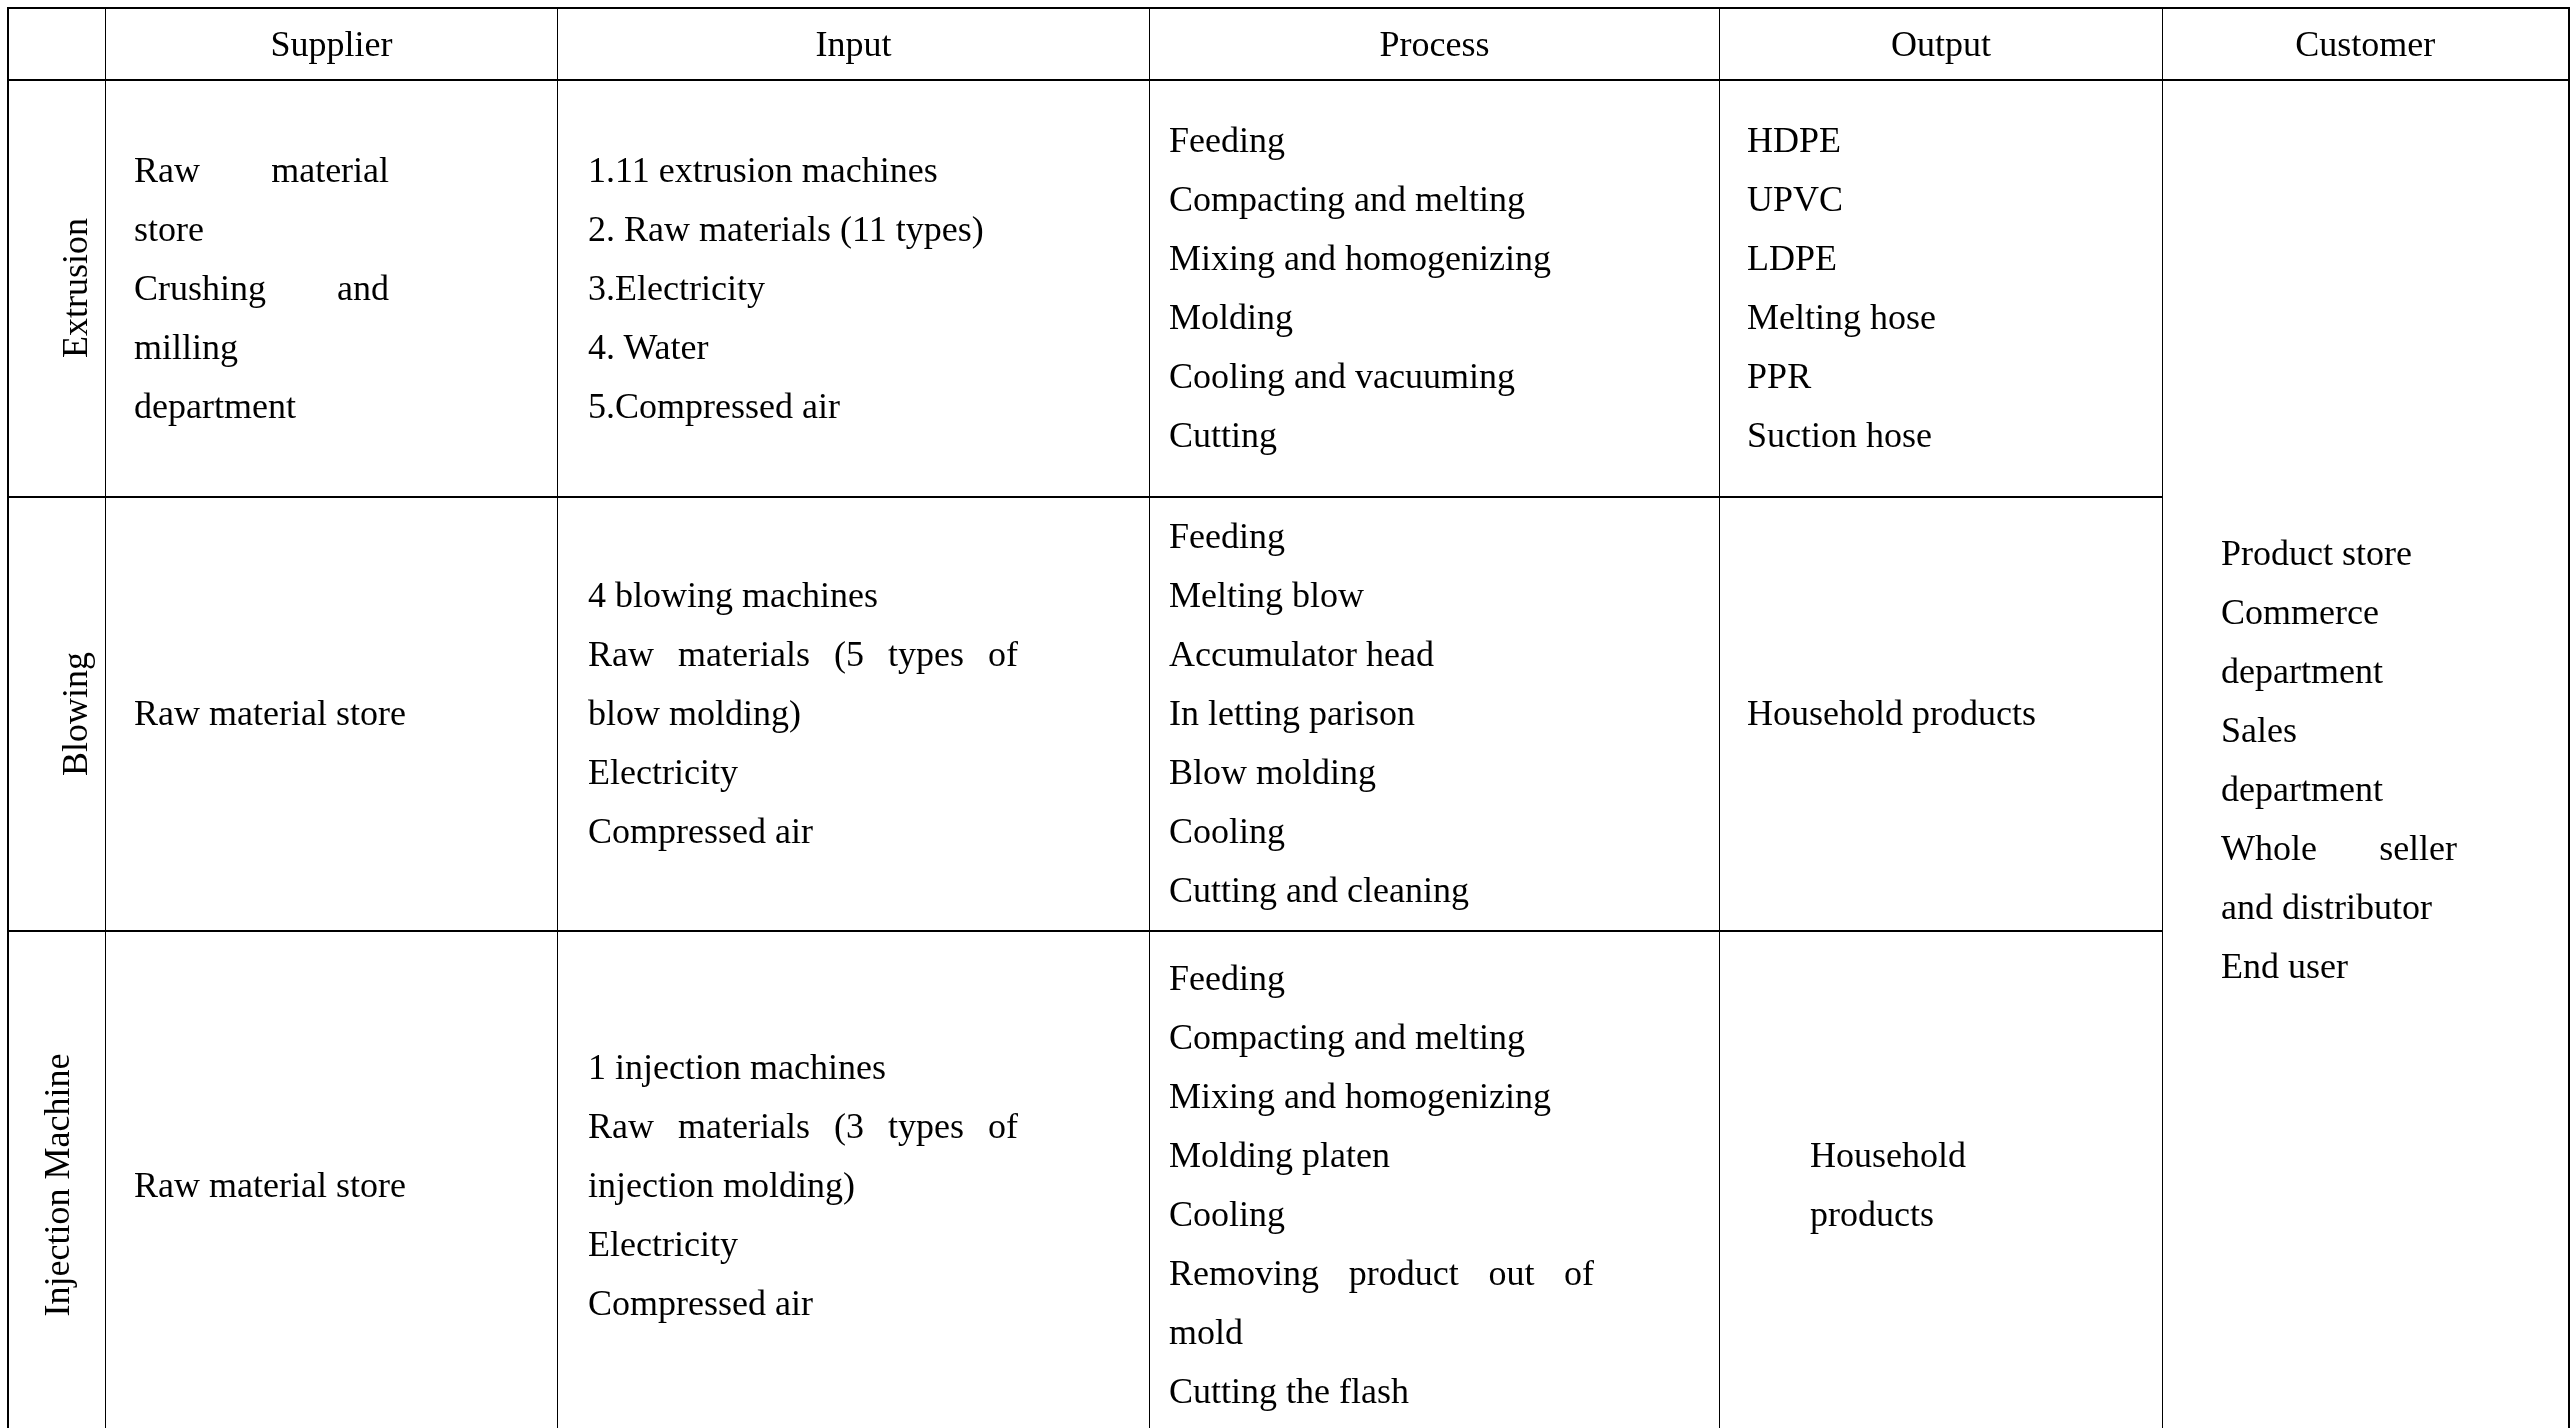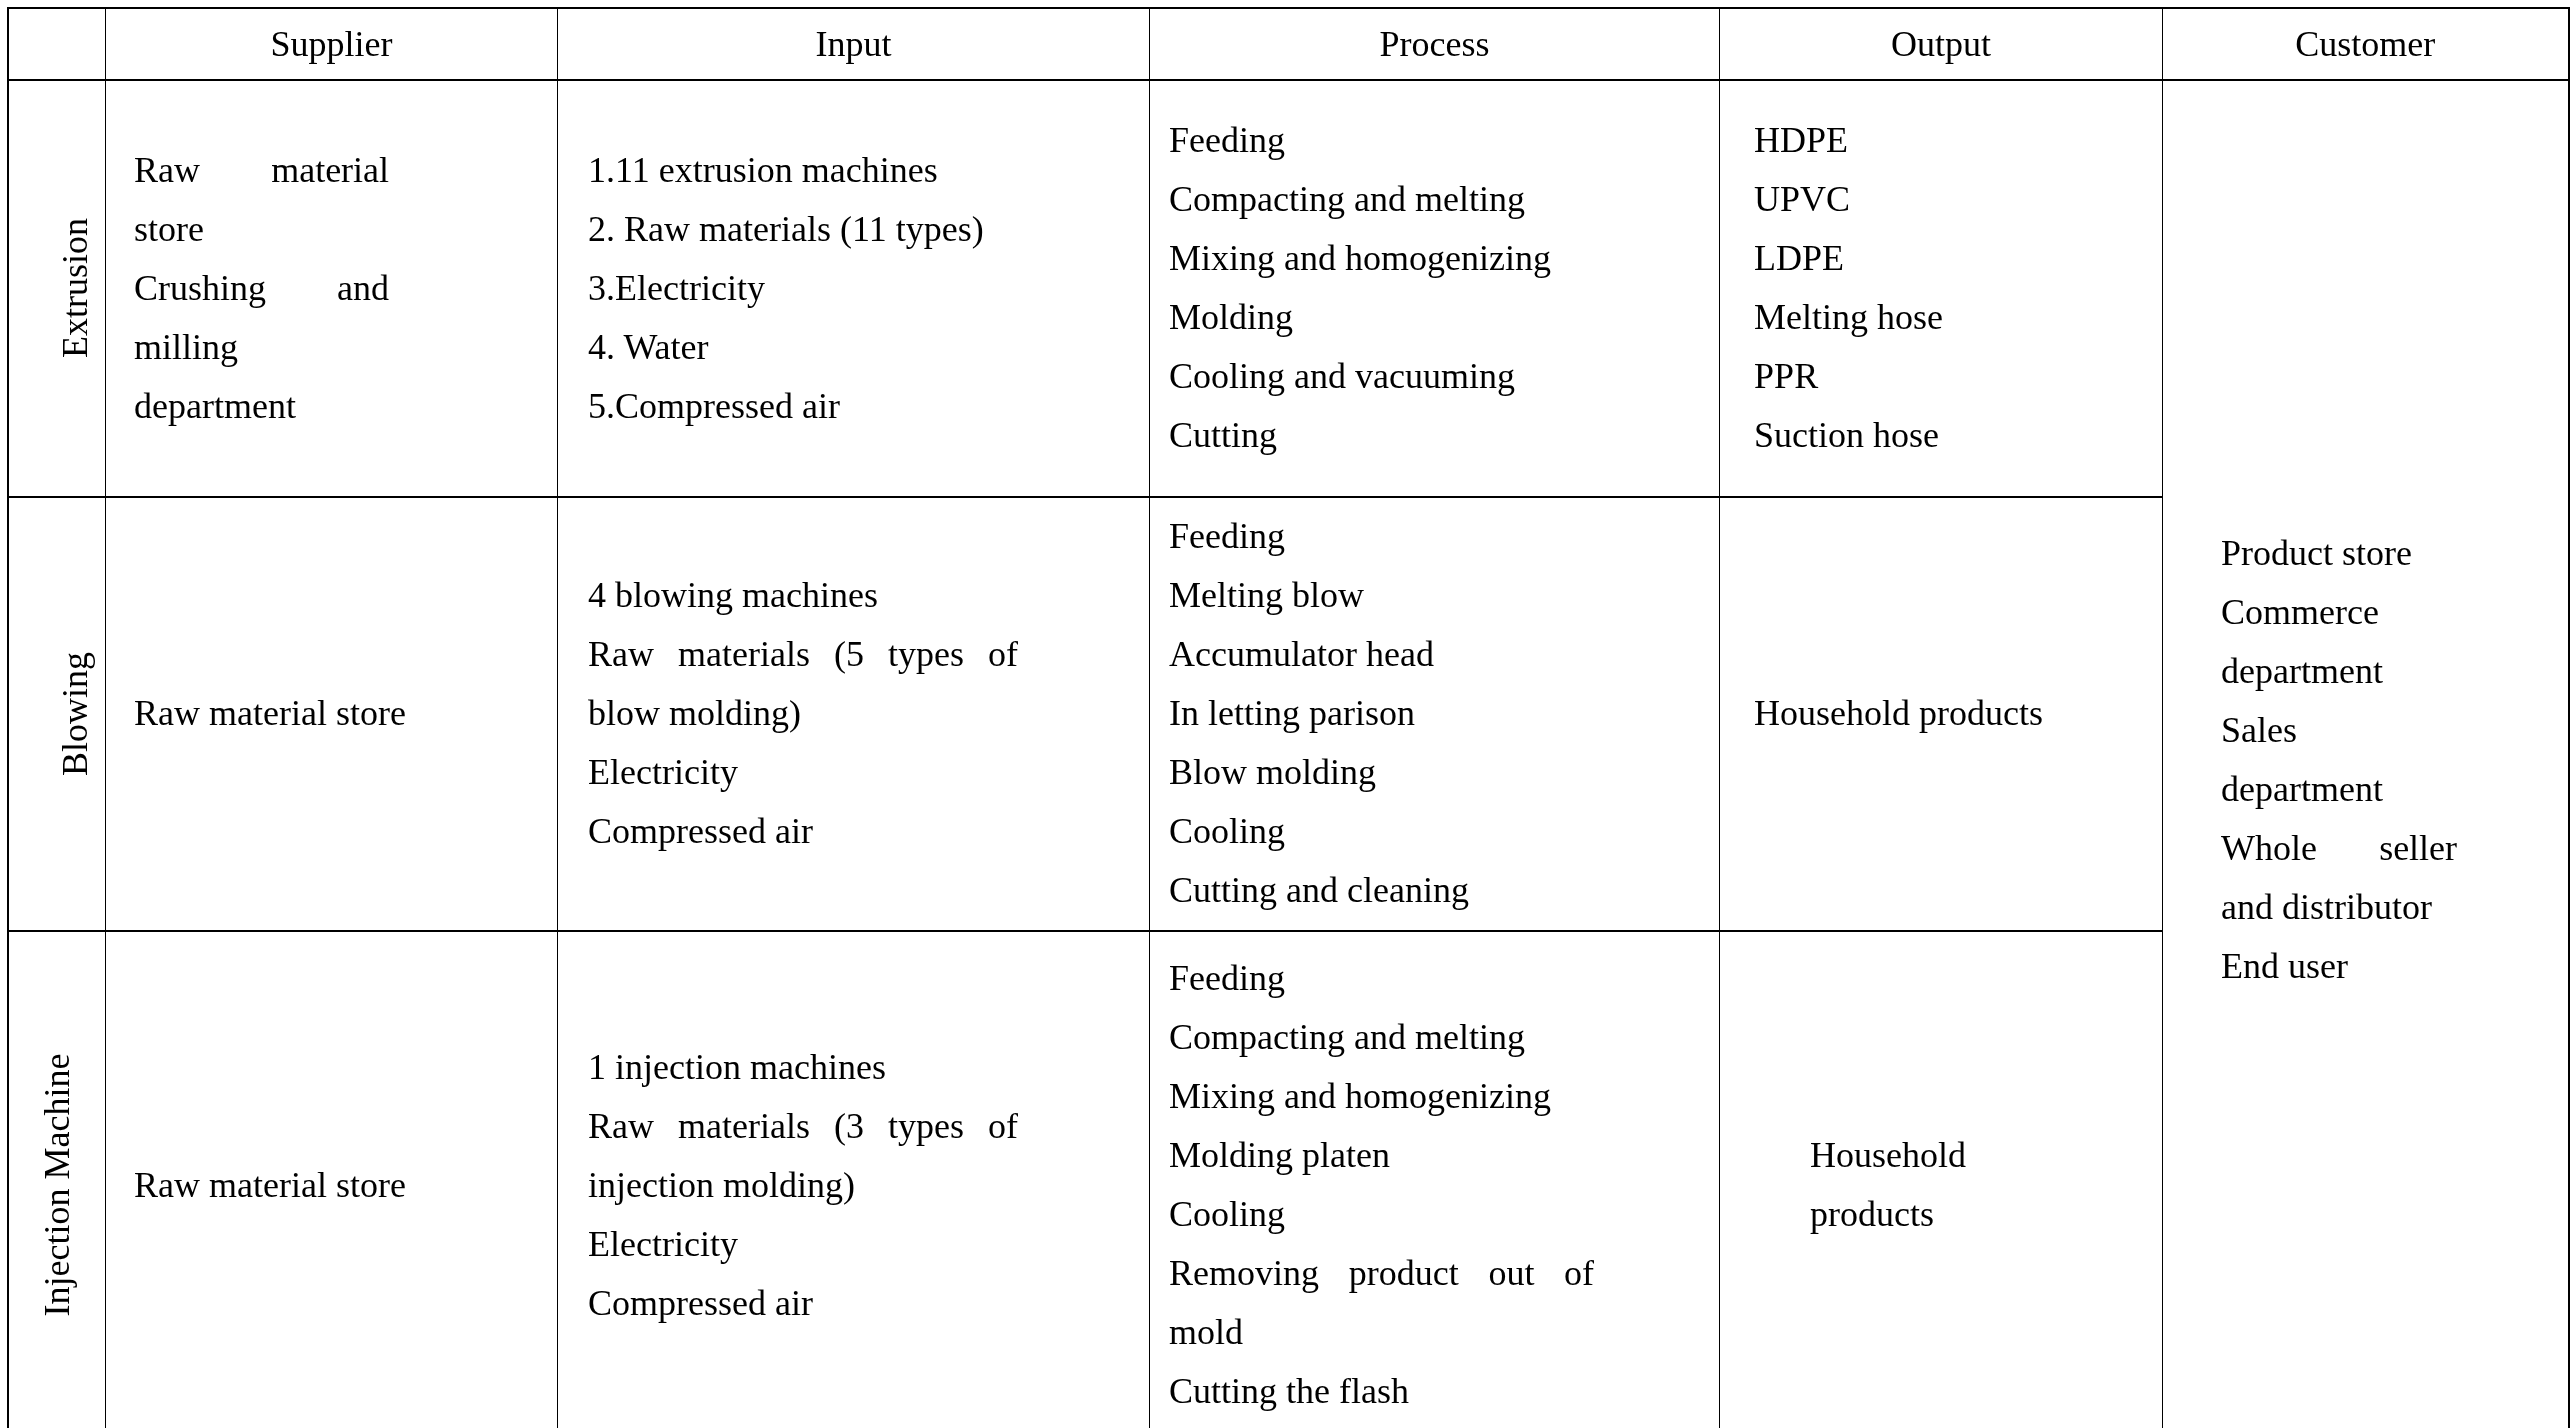--- a/index.html
+++ b/index.html
@@ -45,21 +45,21 @@
     line-height: 59px;
     text-align: justify;
     text-align-last: left;
   }
 
   
   .sup  { margin-left: 28px; }
   .sup.narrow { width: 255px; }
   .inp  { margin-left: 30px; width: 430px; }
   .proc { width: 425px; }
-  .out  { margin-left: 34px; }
+  .out  { margin-left: 27px; }
   .out.narrow3 { margin-left: 90px; width: 217px; }
   .cust { margin-left: 58px; width: 236px; }
 
   
   td.label-cell {
     position: relative;
     overflow: hidden;
   }
   .rot {
     position: absolute;

